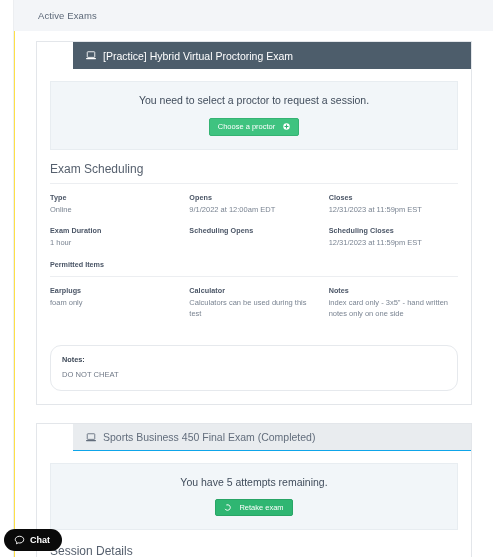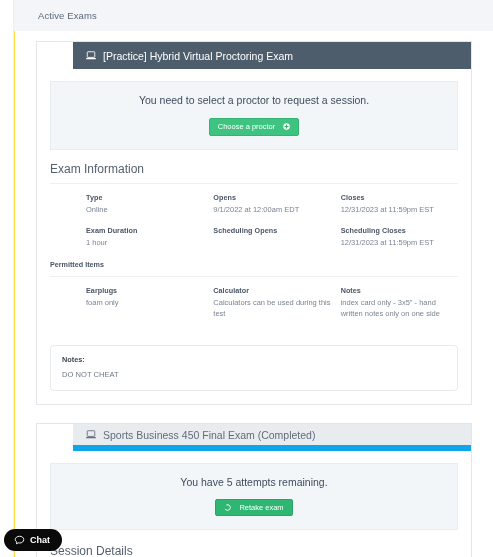--- a/index.html
+++ b/index.html
@@ -75,21 +75,21 @@
     gap: 7px;
     margin-left: 36px;
   }
   .card-head.dark {
     background: #4d5d6b;
     color: #ffffff;
   }
   .card-head.light {
     background: #e9ecef;
     color: #626d7c;
-    border-bottom: 6px solid #0ea5e9;
+    border-bottom: 1px solid #0ea5e9;
   }
   .card-head .laptop-ico { display: flex; align-items: center; }
 
   .card-body { padding: 12px 13px 13px 13px; }
 
   
   .notice {
     background: #f2f6f9;
     border: 1px solid #e8edf1;
     padding: 12px 10px 13px 10px;
@@ -127,21 +127,20 @@
     margin-bottom: 9px;
   }
   .section-title.nopad { padding-top: 14px; }
 
   
   .grid3 {
     display: grid;
     grid-template-columns: 1fr 1fr 1fr;
     column-gap: 10px;
     row-gap: 0;
-    margin-left: 36px;
   }
   .field { margin-bottom: 11px; }
   .field-label {
     font-size: 7.2px;
     font-weight: bold;
     color: #4a5566;
     letter-spacing: .05px;
     margin-bottom: 3px;
   }
   .field-value {
@@ -155,21 +154,21 @@
     font-weight: bold;
     color: #4a5566;
     padding-bottom: 7px;
     border-bottom: 1px solid #eceef1;
     margin-bottom: 9px;
   }
 
   
   .notes-box {
     border: 1px solid #e6e9ed;
-    border-radius: 4px;
+    border-radius: 11px;
     padding: 9px 11px 11px 11px;
     margin-top: 14px;
   }
   .notes-box-label {
     font-size: 7.3px;
     font-weight: bold;
     color: #3d4857;
     margin-bottom: 6px;
   }
   .notes-box-value {
@@ -231,21 +230,21 @@
             <span>
               <svg width="7" height="7" viewBox="0 0 12 12">
                 <circle cx="6" cy="6" r="5.5" fill="#ffffff"></circle>
                 <rect x="5.1" y="2.6" width="1.8" height="6.8" fill="#2fb672"></rect>
                 <rect x="2.6" y="5.1" width="6.8" height="1.8" fill="#2fb672"></rect>
               </svg>
             </span>
           </button>
         </div>
 
-        <div class="section-title">Exam Information</div>
+        <div class="section-title">Exam Scheduling</div>
 
         <div class="grid3">
           <div class="field">
             <div class="field-label">Type</div>
             <div class="field-value">Online</div>
           </div>
           <div class="field">
             <div class="field-label">Opens</div>
             <div class="field-value">9/1/2022 at 12:00am EDT</div>
           </div>

